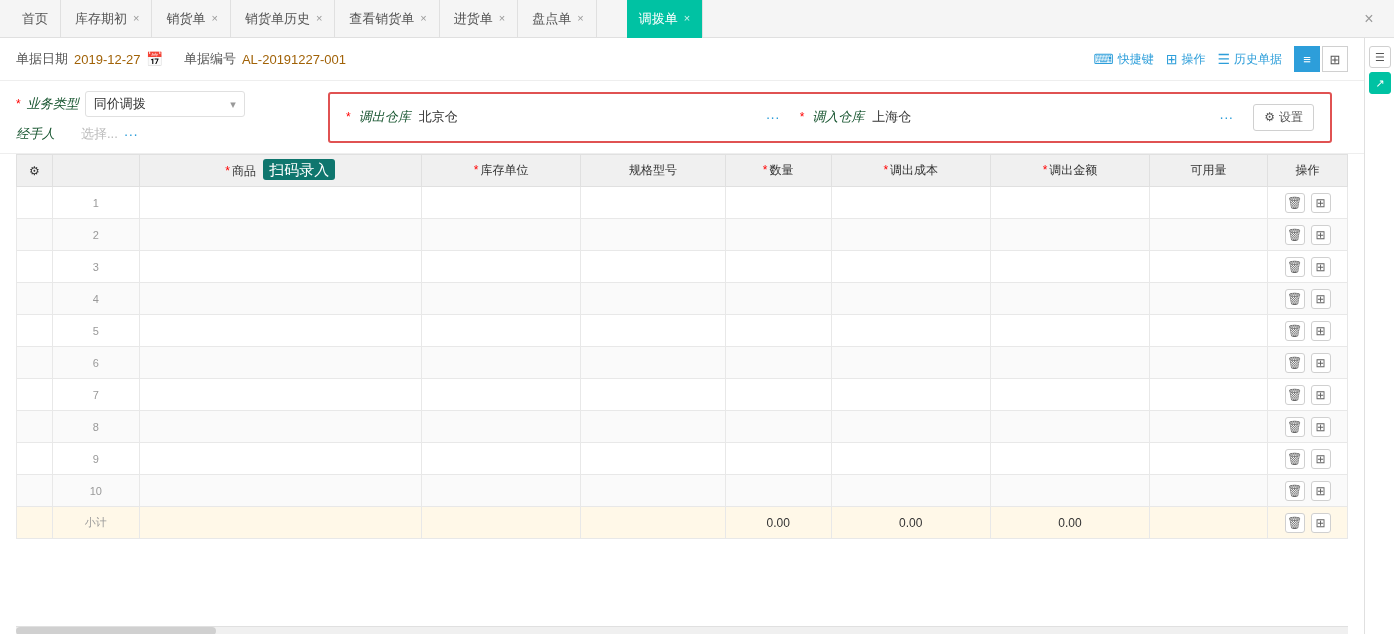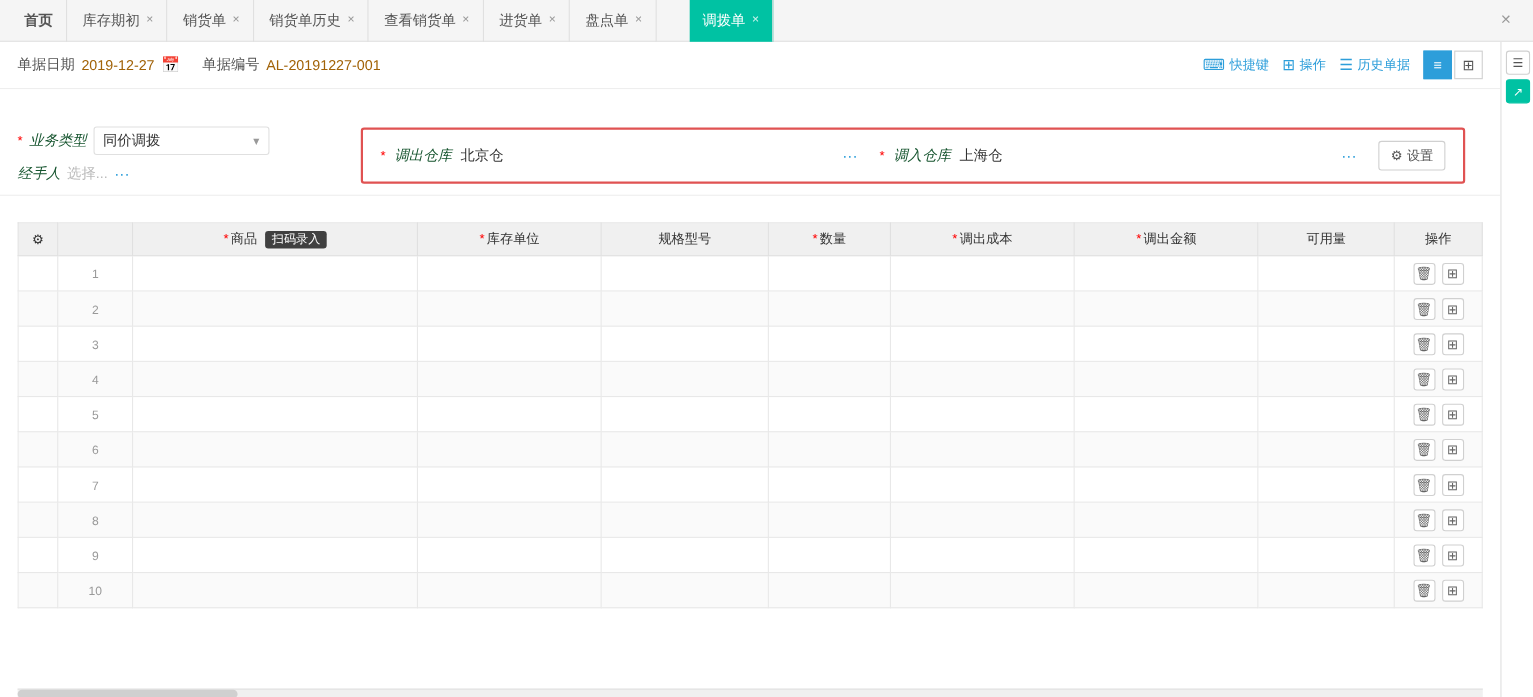--- a/index.html
+++ b/index.html
@@ -19,21 +19,21 @@
       display: flex;
       align-items: center;
       padding: 0 12px;
       height: 38px;
       cursor: pointer;
       font-size: 13px;
       color: #555;
       gap: 6px;
       border-right: 1px solid #e0e0e0;
     }
-    .tab:first-child { border-left: none; font-weight: bold; }
+    .tab:first-child { border-left: none; }
     .tab.active {
       background: #00c2a3;
       color: #fff;
       margin-left: 28px;
     }
     .tab .close-btn {
       font-size: 11px;
       color: #999;
       cursor: pointer;
       line-height: 1;
@@ -149,20 +149,21 @@
       padding: 4px 10px;
       cursor: pointer;
       font-size: 12px;
       color: #555;
       background: #fff;
       white-space: nowrap;
     }
     .person-placeholder {
       color: #bbb;
       font-size: 13px;
+      margin-left: 20px;
     }
     .more-dots {
       color: #2d9eda;
       font-size: 14px;
       cursor: pointer;
     }
 
     
     .table-container {
       padding: 0 16px;
@@ -180,25 +181,25 @@
     thead th {
       border: 1px solid #e0e0e0;
       padding: 6px 8px;
       text-align: center;
       font-weight: normal;
       color: #333;
       white-space: nowrap;
     }
     thead th .req { color: #f00; margin-right: 2px; }
     thead th .scan-btn {
-      background: #404040;
+      background: #0f766e;
       color: #fff;
       border-radius: 3px;
       padding: 2px 6px;
-      font-size: 11px;
+      font-size: 15px;
       cursor: pointer;
       margin-left: 4px;
     }
     tbody tr td {
       border: 1px solid #e8e8e8;
       padding: 5px 8px;
       text-align: center;
       color: #333;
       height: 32px;
     }
@@ -271,21 +272,20 @@
       height: 22px;
     }
 
     
     .main-content {
       display: flex;
       flex-direction: column;
       height: calc(100vh - 38px);
       overflow: hidden;
       margin-right: 30px;
-      gap: 24px;
     }
     .scrollbar-area {
       height: 8px;
       background: #f0f0f0;
       border-top: 1px solid #e0e0e0;
       margin: 0 16px;
     }
     .scrollbar-thumb {
       height: 8px;
       width: 200px;
@@ -585,20 +585,37 @@
             <td></td>
             <td></td>
             <td></td>
             <td>
               <div class="op-icons">
     <div class="op-icon">🗑</div>
     <div class="op-icon">⊞</div>
   </div>
             </td>
           </tr>
+          <tr class="subtotal">
+            <td></td>
+            <td><span class="row-num">小计</span></td>
+            <td></td>
+            <td></td>
+            <td></td>
+            <td>0.00</td>
+            <td>0.00</td>
+            <td>0.00</td>
+            <td></td>
+            <td>
+              <div class="op-icons">
+    <div class="op-icon">🗑</div>
+    <div class="op-icon">⊞</div>
+  </div>
+            </td>
+          </tr>
         </tbody>
     </table>
   </div>
 
   <div class="scrollbar-area">
     <div class="scrollbar-thumb"></div>
   </div>
 
 </div>
 

